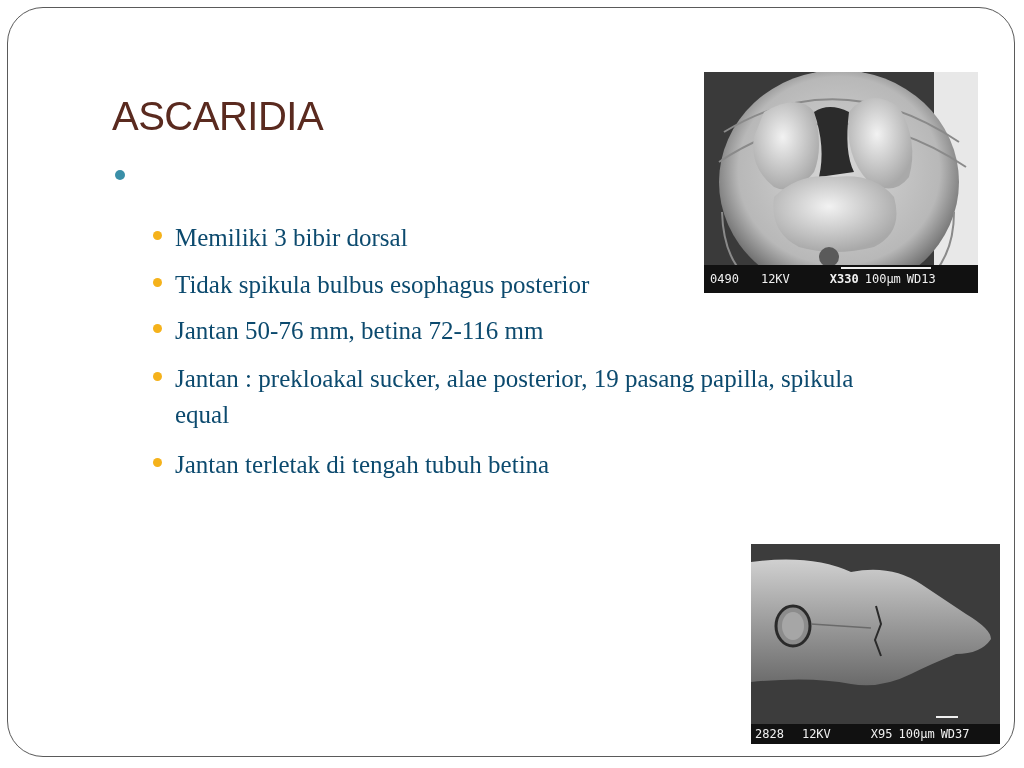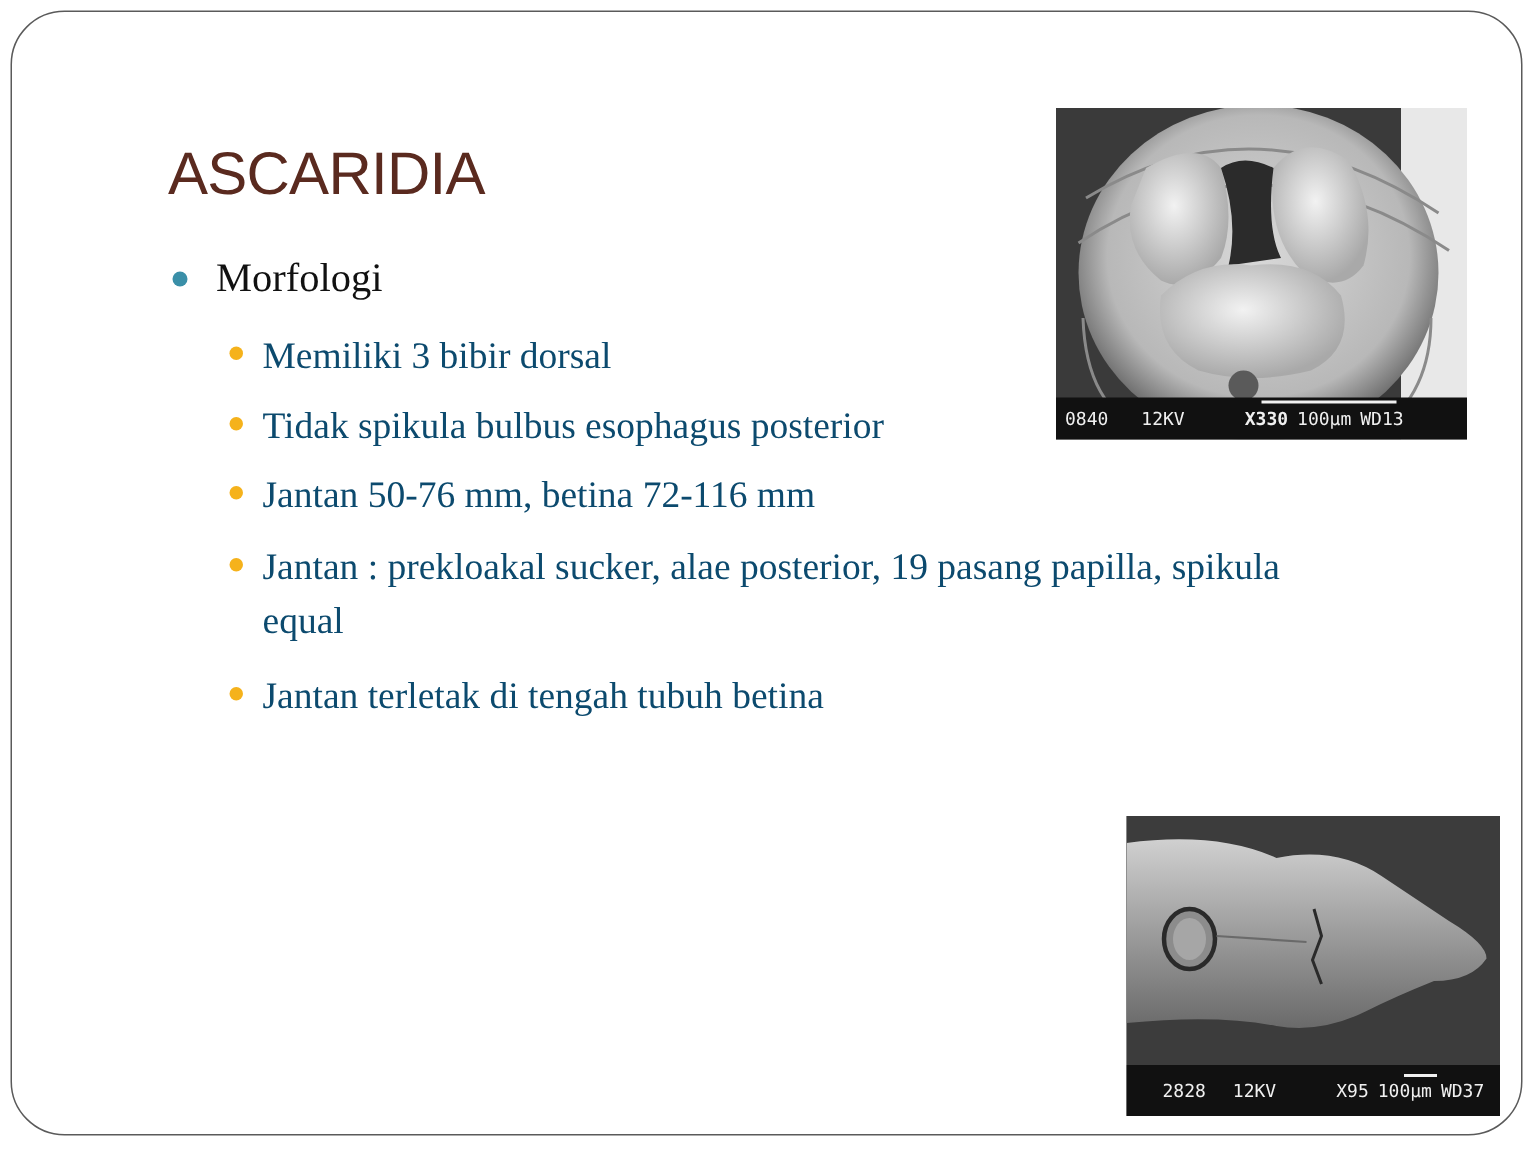--- a/index.html
+++ b/index.html
@@ -42,21 +42,20 @@
 </style>
 </head>
 <body>
 
 <div class="frame"></div>
 
 <h1 class="title">ASCARIDIA</h1>
 
 <div class="l1">
   <span class="dot blue"></span>
-  <span>Morfologi</span>
 </div>
 
 <div class="sub" style="top:220px;">
   <span class="dot yellow"></span>
   <span class="txt">Memiliki 3 bibir dorsal</span>
 </div>
 <div class="sub" style="top:267px;">
   <span class="dot yellow"></span>
   <span class="txt">Tidak spikula bulbus esophagus posterior</span>
 </div>
@@ -93,21 +92,21 @@
     <path d="M15 90 Q135 10 262 95" stroke="#8a8a8a" stroke-width="2" fill="none"></path>
     <path d="M18 140 Q20 200 60 215" stroke="#8a8a8a" stroke-width="2" fill="none"></path>
     <path d="M250 140 Q250 190 215 215" stroke="#8a8a8a" stroke-width="2" fill="none"></path>
     <path d="M60 40 Q95 20 110 40 Q120 75 110 100 Q90 125 70 115 Q45 95 50 65 Z" fill="url(#lip)"></path>
     <path d="M145 40 Q165 15 195 35 Q215 70 205 105 Q190 125 165 110 Q140 85 145 40 Z" fill="url(#lip)"></path>
     <path d="M110 40 Q125 30 145 40 Q140 80 150 100 L115 105 Q122 75 110 40 Z" fill="#2b2b2b"></path>
     <path d="M70 125 Q95 100 130 105 Q170 100 190 125 Q200 160 170 175 Q130 185 95 175 Q65 160 70 125 Z" fill="url(#lip)"></path>
     <circle cx="125" cy="185" r="10" fill="#5a5a5a"></circle>
   </svg>
   <div class="sem-caption" style="height:28px;">
-    <span style="margin-right:22px;">0840</span>
+    <span style="margin-right:22px;">0490</span>
     <span style="margin-right:40px;">12KV</span>
     <span style="margin-right:6px;font-weight:bold;">X330</span>
     <span style="margin-right:6px;">100µm</span>
     <span>WD13</span>
   </div>
   <div class="scalebar" style="left:137px; top:195px; width:90px;"></div>
 </div>
 
 <div class="img-box img2">
   <svg width="249" height="200" viewBox="0 0 249 200">
@@ -118,21 +117,21 @@
         <stop offset="100%" stop-color="#6a6a6a"></stop>
       </linearGradient>
     </defs>
     <rect width="249" height="200" fill="#3c3c3c"></rect>
     <path d="M0 18 Q60 10 100 28 Q140 20 170 40 Q200 60 215 70 Q240 85 240 95 Q230 110 205 110 Q180 120 160 130 Q130 145 100 140 Q60 132 0 138 Z" fill="url(#tg)"></path>
     <ellipse cx="42" cy="82" rx="17" ry="20" fill="#8c8c8c" stroke="#2a2a2a" stroke-width="3"></ellipse>
     <ellipse cx="42" cy="82" rx="11" ry="14" fill="#a6a6a6"></ellipse>
     <path d="M125 62 L130 80 L124 96 L130 112" stroke="#2a2a2a" stroke-width="2" fill="none"></path>
     <path d="M60 80 L120 84" stroke="#6a6a6a" stroke-width="1.5" fill="none"></path>
   </svg>
-  <div class="sem-caption" style="height:34px; padding-left:24px;">
+  <div class="sem-caption" style="height:20px; padding-left:4px;">
     <span style="margin-right:18px;">2828</span>
     <span style="margin-right:40px;">12KV</span>
     <span style="margin-right:6px;">X95</span>
     <span style="margin-right:6px;">100µm</span>
     <span>WD37</span>
   </div>
   <div class="scalebar" style="left:185px; top:172px; width:22px;"></div>
 </div>
 
 </body></html>

